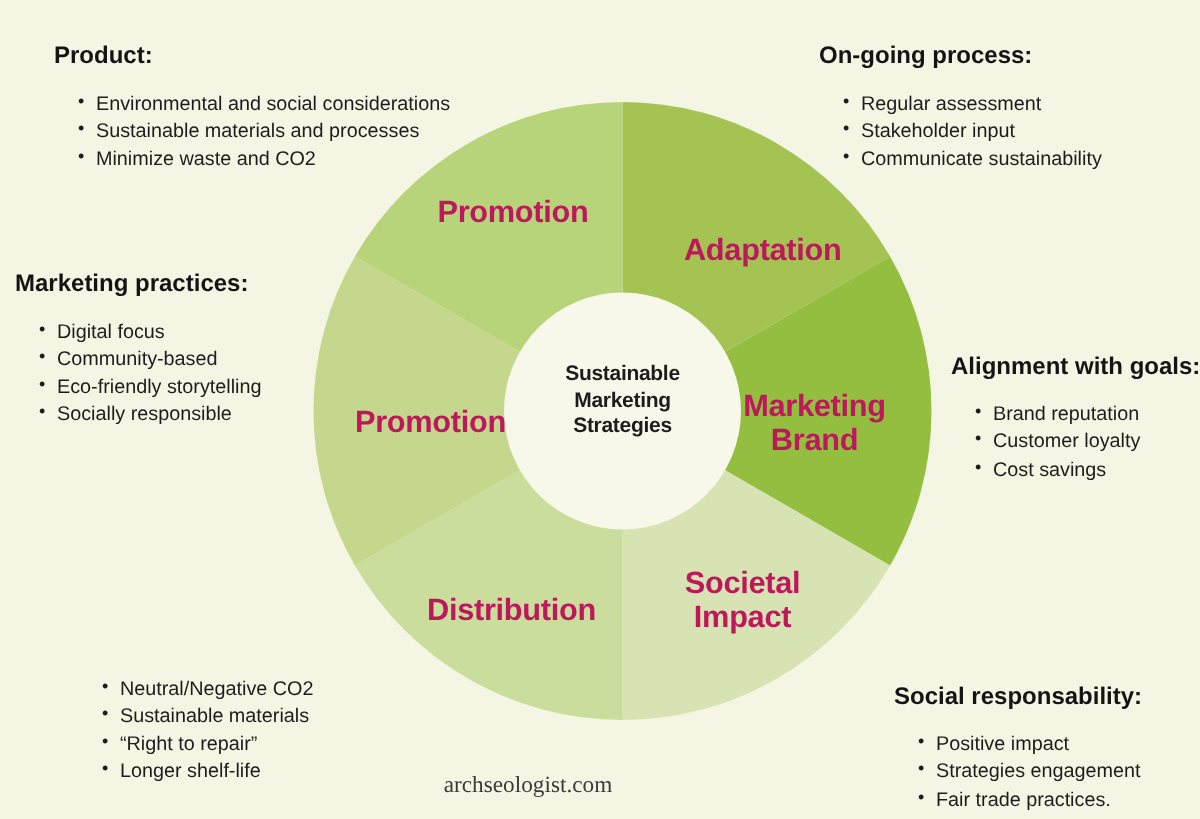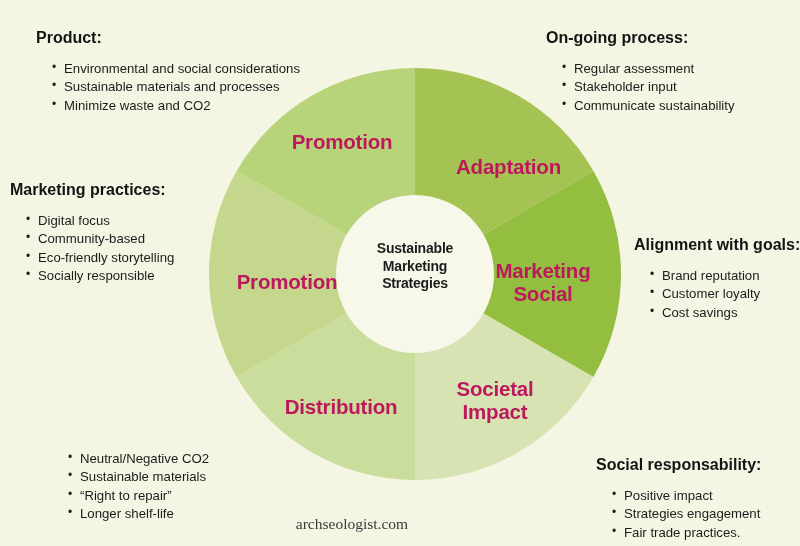--- a/index.html
+++ b/index.html
@@ -133,21 +133,21 @@
 
     <div class="seg-label lbl-product-development">
       <span>Promotion</span><br>
       <span></span>
     </div>
     <div class="seg-label lbl-adaptation">
       <span>Adaptation</span>
     </div>
     <div class="seg-label lbl-business-goals">
       <span>Marketing</span><br>
-      <span>Social</span>
+      <span>Brand</span>
     </div>
     <div class="seg-label lbl-societal-impact">
       <span>Societal</span><br>
       <span>Impact</span>
     </div>
     <div class="seg-label lbl-distribution">
       <span>Distribution</span>
     </div>
     <div class="seg-label lbl-promotion">
       <span>Promotion</span>

